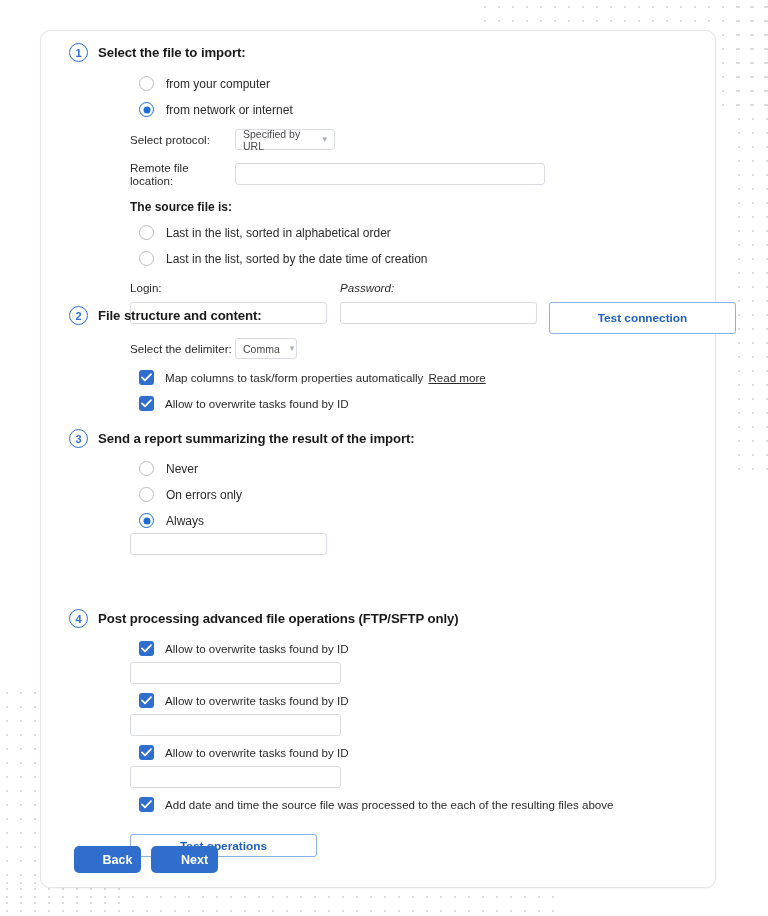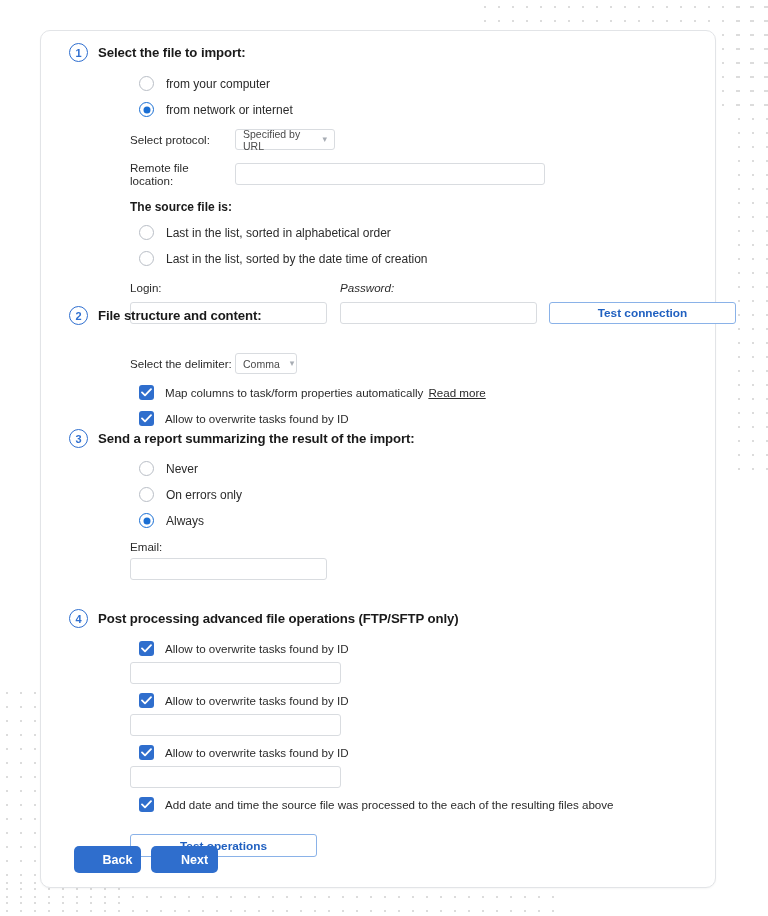--- a/index.html
+++ b/index.html
@@ -179,35 +179,35 @@
       <div class="row" style="margin-top:11px;">
         <span class="radio"></span>
         <span class="radio-label">Last in the list, sorted by the date time of creation</span>
       </div>
 
       <div style="margin-top:15px; margin-left:-9px; position:relative; height:48px;">
         <div class="flabel" style="position:absolute; left:0;   top:0;">Login:</div>
         <div class="flabel" style="position:absolute; left:210px; top:0;font-style:italic;">Password:</div>
         <input class="tinput" style="position: absolute; left: 0px; top: 21px; width: 197px;" value="" placeholder="">
         <input class="tinput" style="position: absolute; left: 210px; top: 21px; width: 197px;" value="" placeholder="">
-        <div class="obtn" style="position:absolute; left:419px; top:21px; width:187px; height:22px;">Test connection</div>
+        <div class="obtn" style="position:absolute; left:419px; top:21px; width:187px; height:32px;">Test connection</div>
       </div>
 
     </div>
   </div>
 
   <div class="step" style="top:275px;">
     <div class="step-head">
       <div class="step-num">2</div>
       <div class="step-title">File structure and content:</div>
     </div>
 
     <div class="body">
 
-      <div class="row" style="margin-top:28px; margin-left:-9px;">
+      <div class="row" style="margin-top:13px; margin-left:-9px;">
         <span class="flabel" style="width:105px;">Select the delimiter:</span>
         <div class="sel" style="width:62px;">
           <span>Comma</span>
           <span class="chev">▾</span>
         </div>
       </div>
 
       <div class="row" style="margin-top:11px;">
         <span class="cbox">
           <svg width="11" height="9" viewBox="0 0 11 9">
@@ -246,21 +246,20 @@
       <div class="row" style="margin-top:11px;">
         <span class="radio"></span>
         <span class="radio-label">On errors only</span>
       </div>
 
       <div class="row" style="margin-top:11px;">
         <span class="radio checked"></span>
         <span class="radio-label">Always</span>
       </div>
 
-      <div class="flabel" style="margin-top:12px; margin-left:-9px;">Email:</div>
       <input class="tinput" style="margin-top: 5px; margin-left: -9px; width: 197px;" value="" placeholder="">
 
 
     </div>
   </div>
 
   <div class="step" style="top:578px;">
     <div class="step-head">
       <div class="step-num">4</div>
       <div class="step-title">Post processing advanced file operations (FTP/SFTP only)</div>

